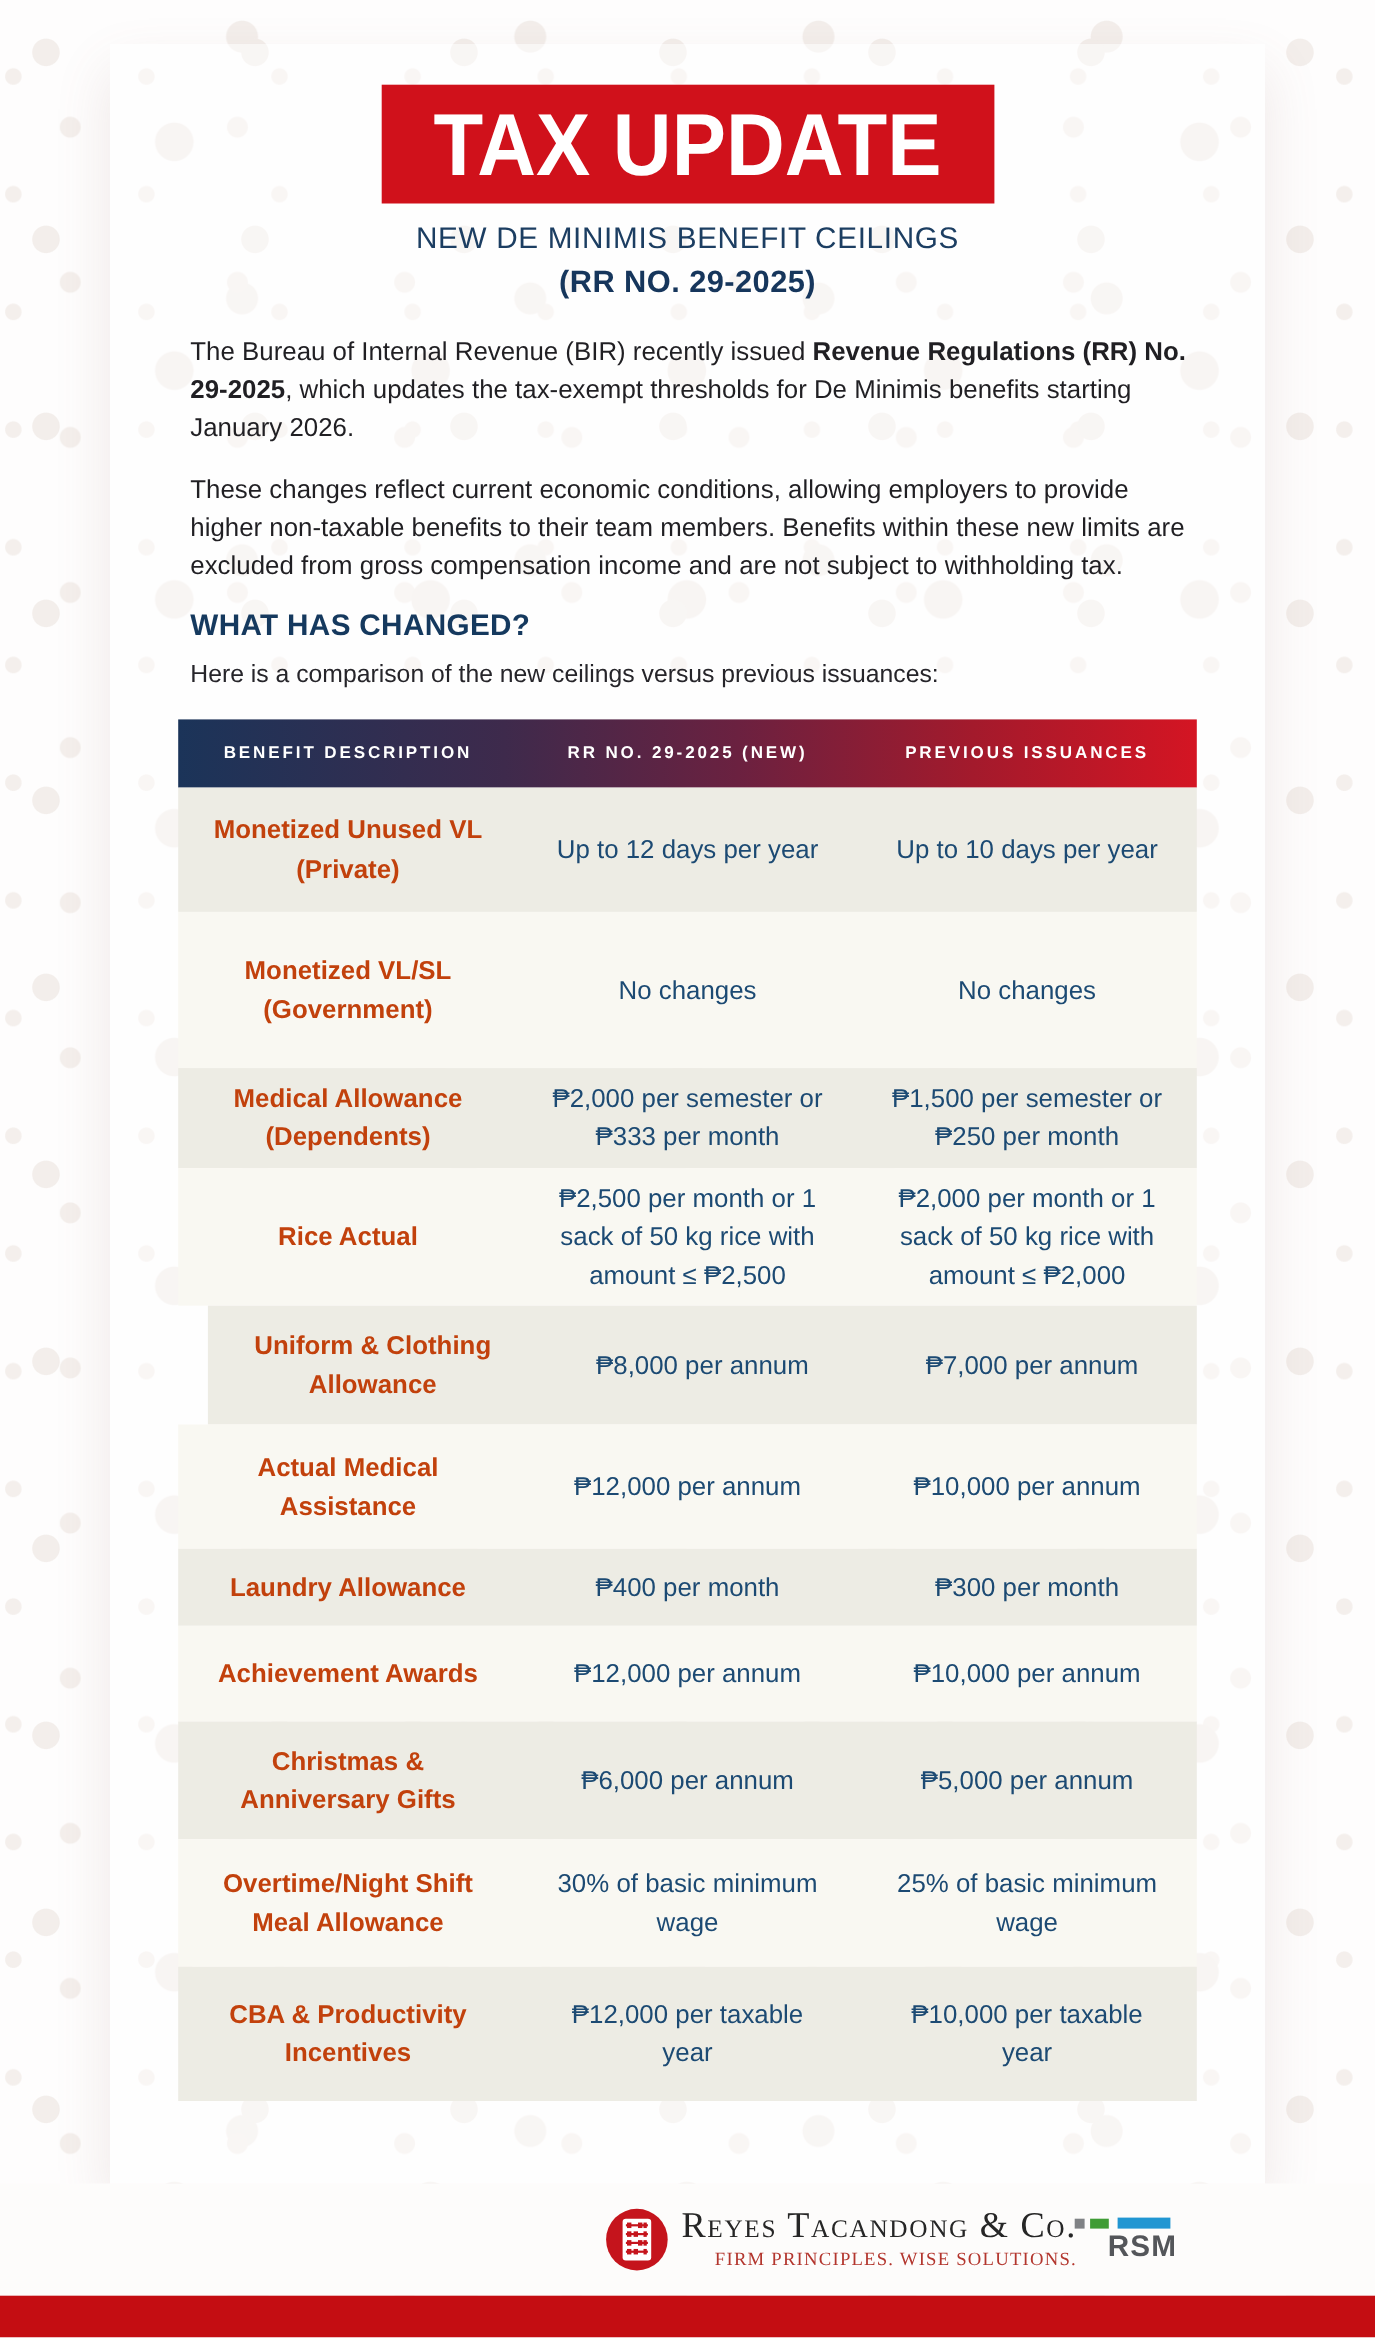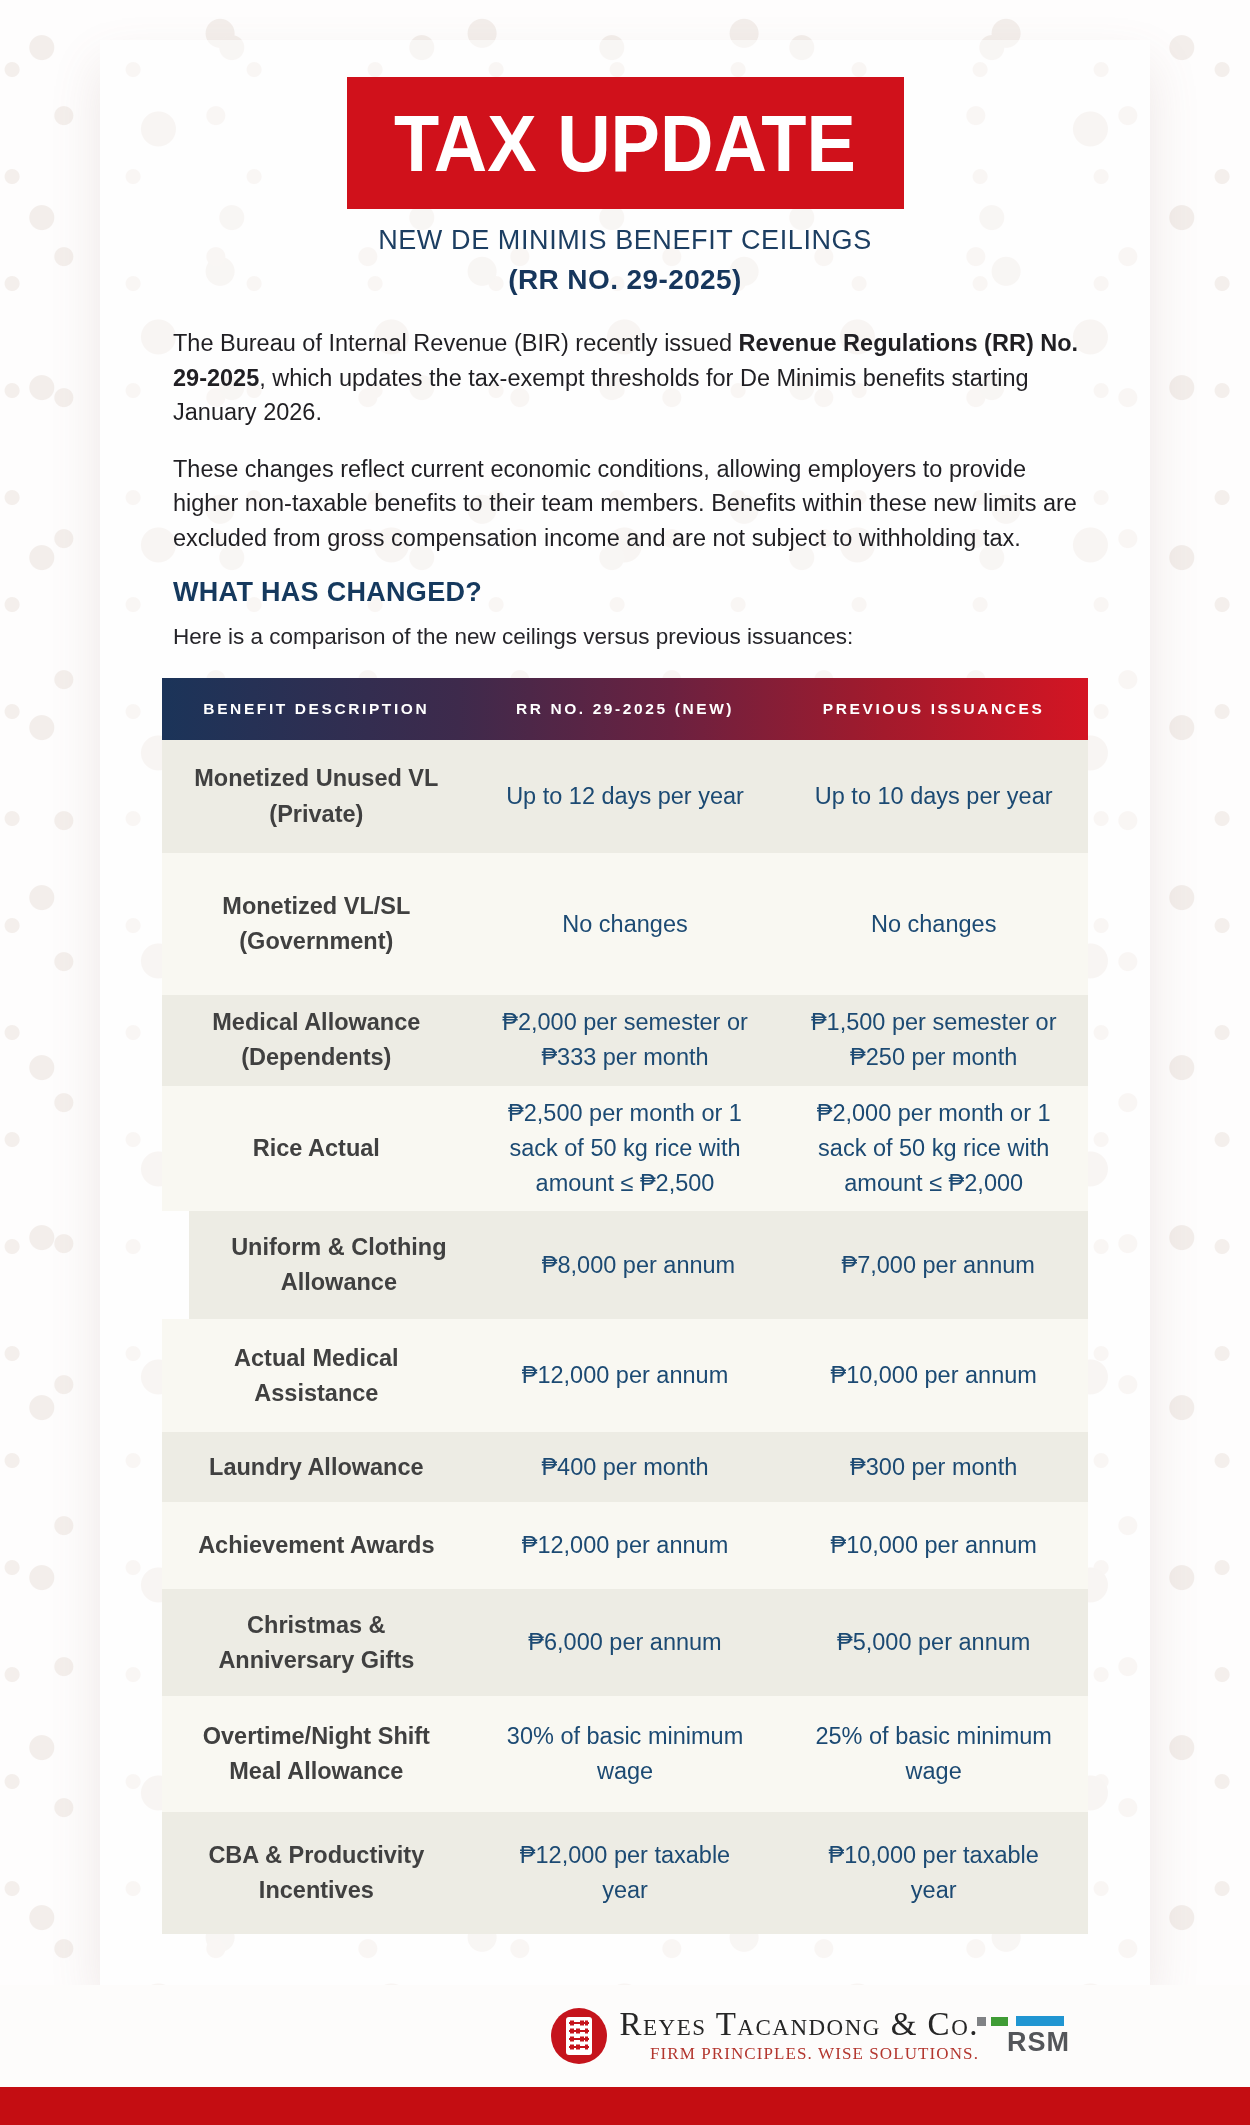--- a/index.html
+++ b/index.html
@@ -19,21 +19,21 @@
   }
   .sheet{
     position:absolute; left:100px; top:40px; width:1050px; height:1945px;
     background:rgba(255,255,255,.45);
     box-shadow:0 24px 48px rgba(140,100,90,.14);
   }
   .content{ position:relative; }
 
   
   .banner{
-    width:557px; height:132px; margin:77px auto 0 auto;
+    width:557px; height:108px; margin:77px auto 0 auto;
     background:#d0111b; display:flex; align-items:center; justify-content:center;
   }
   .banner span{
     color:#ffffff; font-weight:800; font-size:74px; letter-spacing:0px;
     transform:scaleY(1.08); white-space:nowrap;
   }
   .subtitle{
     margin-top:16px; text-align:center; color:#1c3e62;
     font-size:27px; letter-spacing:.6px; font-weight:500;
   }
@@ -63,21 +63,21 @@
     flex:1; text-align:center; color:#ffffff; font-size:15.5px;
     font-weight:bold; letter-spacing:2.6px; white-space:nowrap;
   }
   .trow{ display:flex; align-items:center; }
   .trow.odd{ background:#edece4; }
   .trow.even{ background:#f9f8f2; }
   .cell{
     flex:1; padding:10px 26px; text-align:center;
     font-size:23.5px; line-height:1.5; color:#1c4a73;
   }
-  .cell.benefit{ font-weight:bold; color:#404040; }
+  .cell.benefit{ font-weight:bold; color:#c2410c; }
   .tbody .trow:nth-of-type(1){ min-height:113px; }
   .tbody .trow:nth-of-type(2){ min-height:142px; }
   .tbody .trow:nth-of-type(3){ min-height:85px;  }
   .tbody .trow:nth-of-type(4){ min-height:124px; }
   .tbody .trow:nth-of-type(5){ min-height:108px;margin-left:27px; }
   .tbody .trow:nth-of-type(6){ min-height:113px; }
   .tbody .trow:nth-of-type(7){ min-height:70px;  }
   .tbody .trow:nth-of-type(8){ min-height:87px;  }
   .tbody .trow:nth-of-type(9){ min-height:107px; }
   .tbody .trow:nth-of-type(10){ min-height:116px; }

